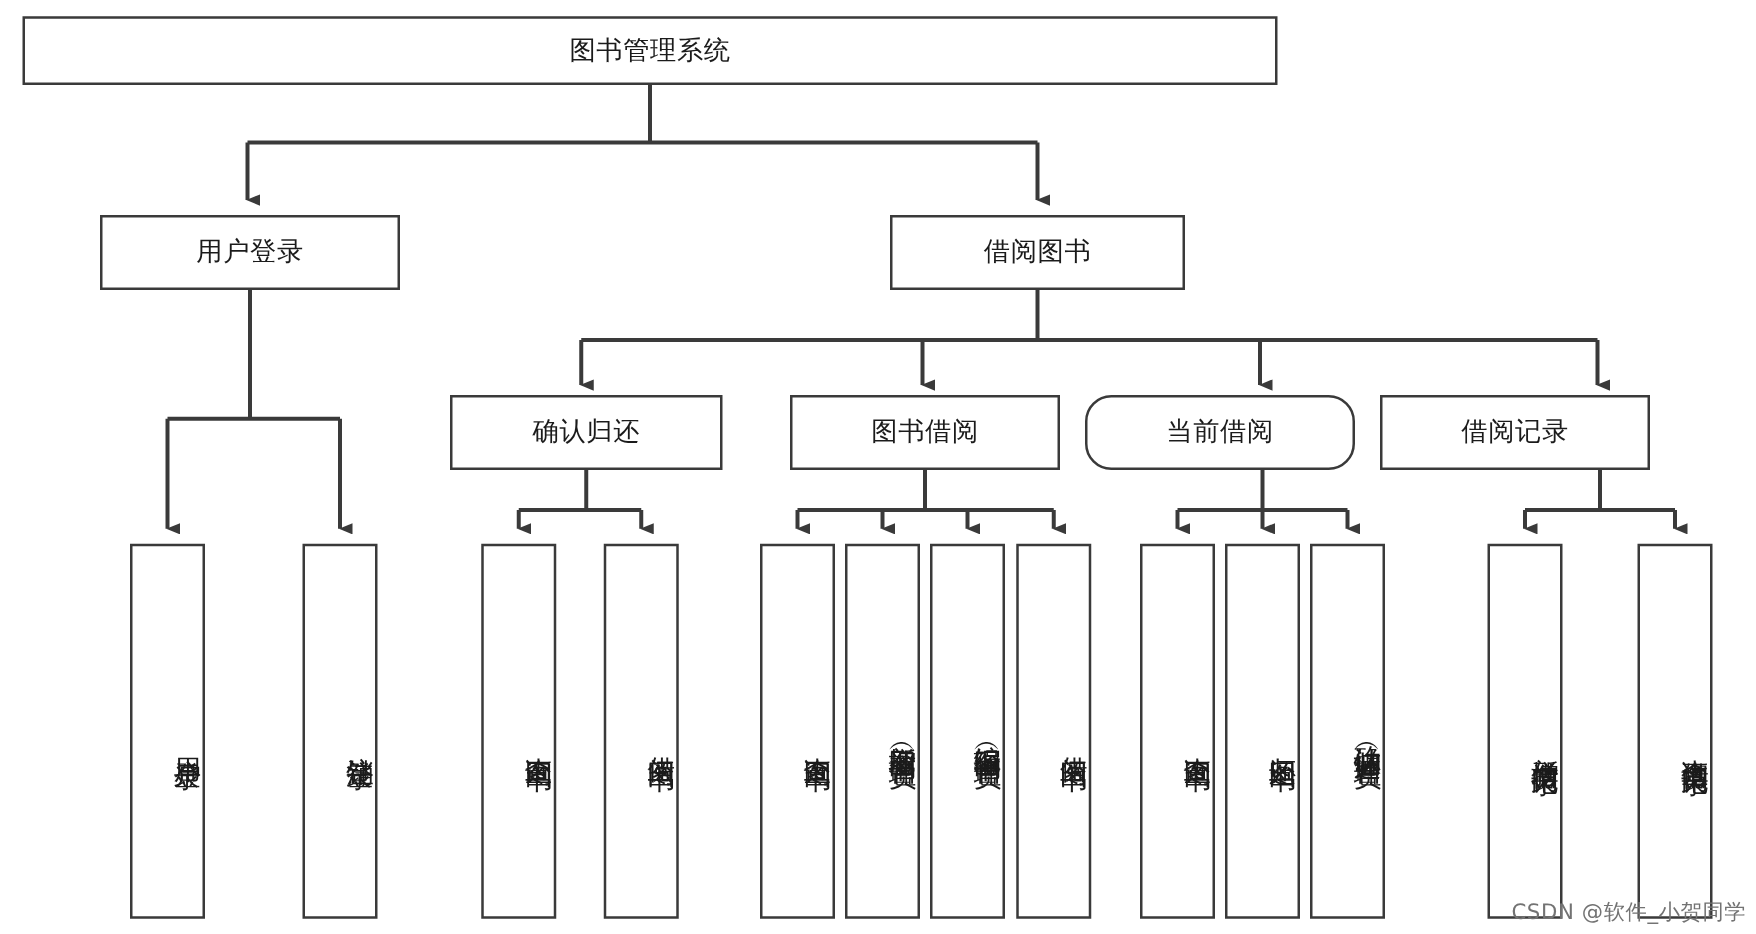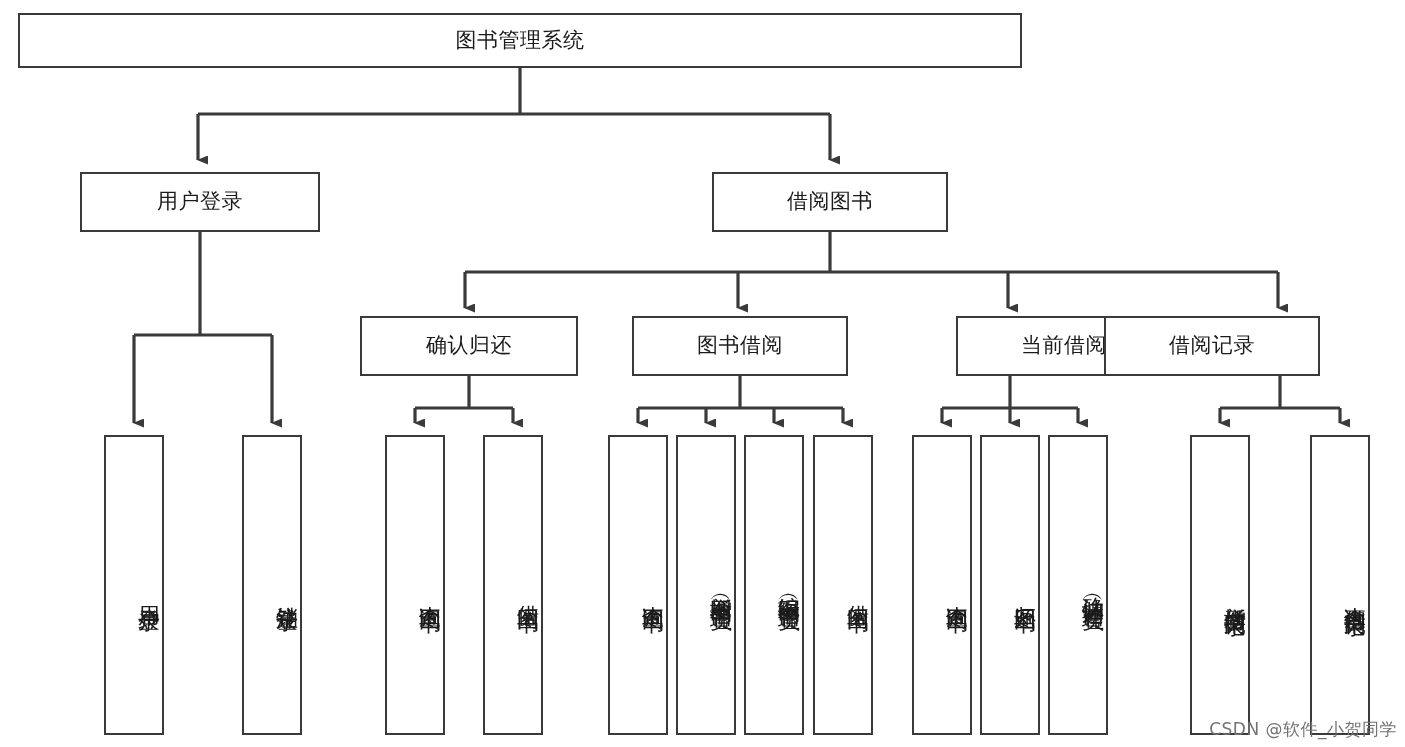--- a/index.html
+++ b/index.html
@@ -132,21 +132,21 @@
   <div class="node horiz" style="left:712px; top:172px; width:236px; height:60px;">
     <span>借阅图书</span>
   </div>
 
   <div class="node horiz" style="left:360px; top:316px; width:218px; height:60px;">
     <span>确认归还</span>
   </div>
   <div class="node horiz" style="left:632px; top:316px; width:216px; height:60px;">
     <span>图书借阅</span>
   </div>
-  <div class="node horiz" style="left:956px; top:316px; width:216px; height:60px;">
+  <div class="node horiz" style="left:868px; top:316px; width:216px; height:60px;border-radius:21px;">
     <span>当前借阅</span>
   </div>
   <div class="node horiz" style="left:1104px; top:316px; width:216px; height:60px;">
     <span>借阅记录</span>
   </div>
 
   <div class="node vert" style="left:104px; top:435px; width:60px; height:300px;">
     <span class="vtext">用户登录</span>
   </div>
   <div class="node vert" style="left:242px; top:435px; width:60px; height:300px;">

